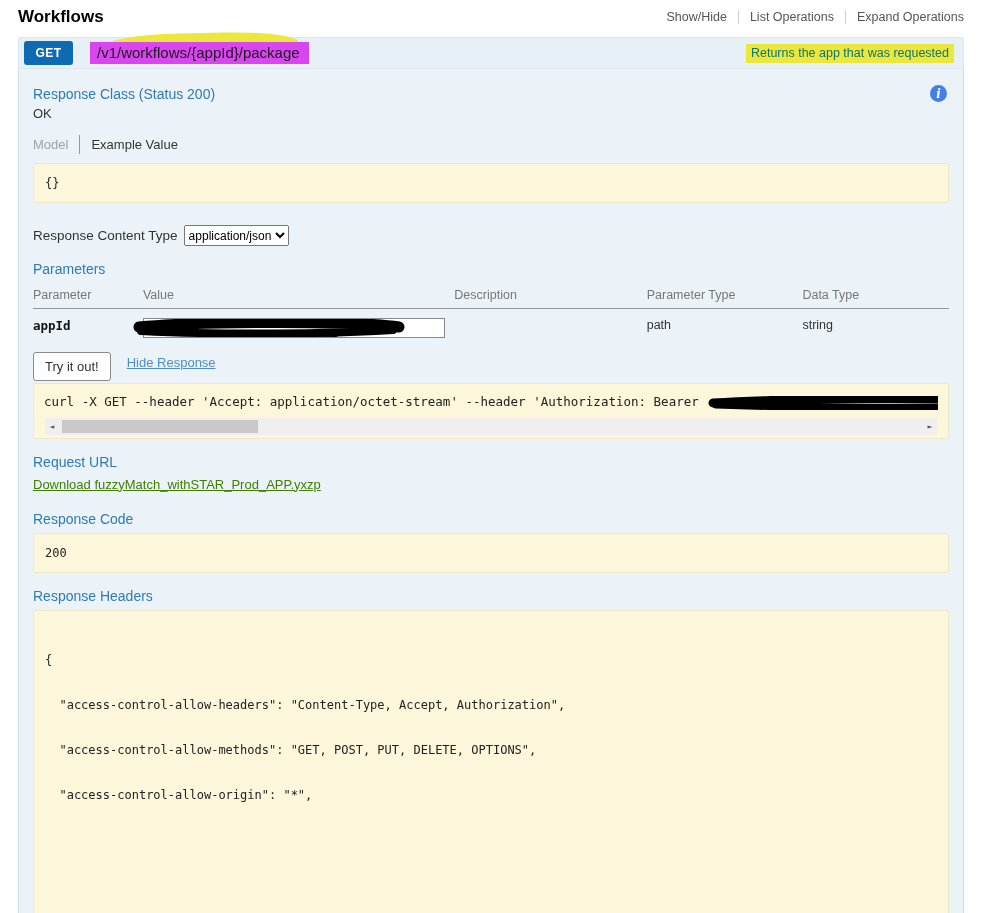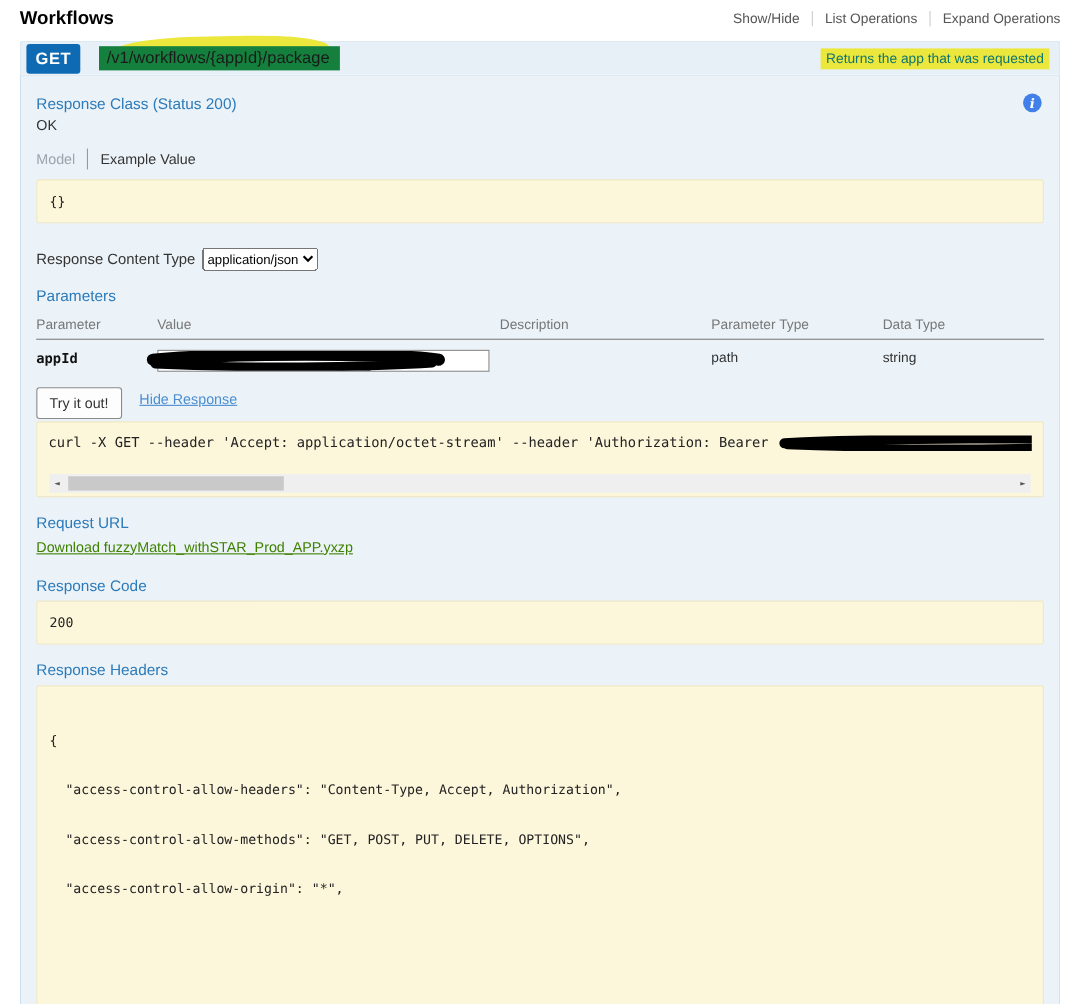--- a/index.html
+++ b/index.html
@@ -19,30 +19,30 @@
   .top-links a { color:#555; text-decoration:none; padding:0 11px; cursor:pointer; white-space:nowrap; }
   .top-links a:last-child { padding-right:0; }
   .sep { border-left:1px solid #ccc; height:14px; }
 
   
   .endpoint-bar {
     margin-top:6px; background:#e7f0f7; border:1px solid #d9e7f1; border-bottom:none;
     border-radius:3px 3px 0 0; display:flex; align-items:center; height:31px; position:relative;
   }
   .method-btn {
-    background:#0f6ab4; color:#fff; font-weight:bold; font-size:15px; letter-spacing:.5px;
+    background:#0f6ab4; color:#fff; font-weight:bold; font-size:12px; letter-spacing:.5px;
     width:49px; text-align:center; padding:5px 0; border-radius:3px; margin-left:5px; cursor:pointer;
   }
   .path-wrap { margin-left:17px; font-size:15px; color:#1a1a1a; position:relative; cursor:pointer; }
   .hl-blob {
     position:absolute; left:14px; right:10px; top:-9px; height:15px;
     background:#ece73c; border-radius:50% 50% 20% 20% / 100% 100% 30% 30%;
     transform:rotate(-1.2deg);
   }
-  .hl-text { position:relative; background:#15803d; padding:2px 9px 3px 7px; display:inline-block; }
+  .hl-text { position:relative; background:#d946ef; padding:2px 9px 3px 7px; display:inline-block; }
   .summary {
     margin-left:auto; margin-right:9px; font-size:12.5px; color:#0f766e;
     background:#ece73c; padding:2px 5px 3px; white-space:nowrap;
   }
 
   
   .panel {
     background:#ebf3f9; border:1px solid #c9dcea; border-top:1px solid #dbe8f2;
     border-radius:0 0 7px 7px; padding:6px 14px 16px 14px;
   }
@@ -86,21 +86,21 @@
   .scribble-appid { position:absolute; left:-12px; top:1px; width:310px; height:18px; pointer-events:none; }
 
   .actions { display:flex; align-items:flex-start; gap:16px; margin:12px 0 2px; }
   .try-btn {
     font-size:13px; color:#333; background:#fdfdfd; border:1px solid #8a8a8a; border-radius:3px;
     padding:6px 11px; font-family:"Liberation Sans",sans-serif; cursor:pointer;
   }
   .hide-link { color:#4a8ed0; text-decoration:underline; font-size:13px; margin-top:3px; cursor:pointer; }
 
   .curl-box { padding:10px 10px 2px; }
-  .curl-line { white-space:nowrap; overflow:hidden; padding-bottom:21px; font-size:12.5px; }
+  .curl-line { white-space:nowrap; overflow:hidden; padding-bottom:8px; font-size:12.5px; }
   .redact-token { display:inline-block; vertical-align:middle; width:347px; height:14px; margin-left:2px; }
   .scroll-track { height:17px; background:#efefef; position:relative; display:flex; align-items:center; justify-content:space-between; margin:0 1px 1px; }
   .scroll-arrow { font-size:8px; color:#555; width:14px; text-align:center; cursor:pointer; }
   .scroll-thumb { position:absolute; left:17px; top:2px; width:196px; height:13px; background:#c9c9c9; cursor:grab; }
 
   .url-box { margin-bottom:4px; }
   .download-link { color:#408000; text-decoration:underline; font-size:13px; display:inline-block; margin:1px 0 4px; cursor:pointer; }
 
   .headers-box { line-height:15px; white-space:pre; }
   .headers-box div { min-height:15px; }

